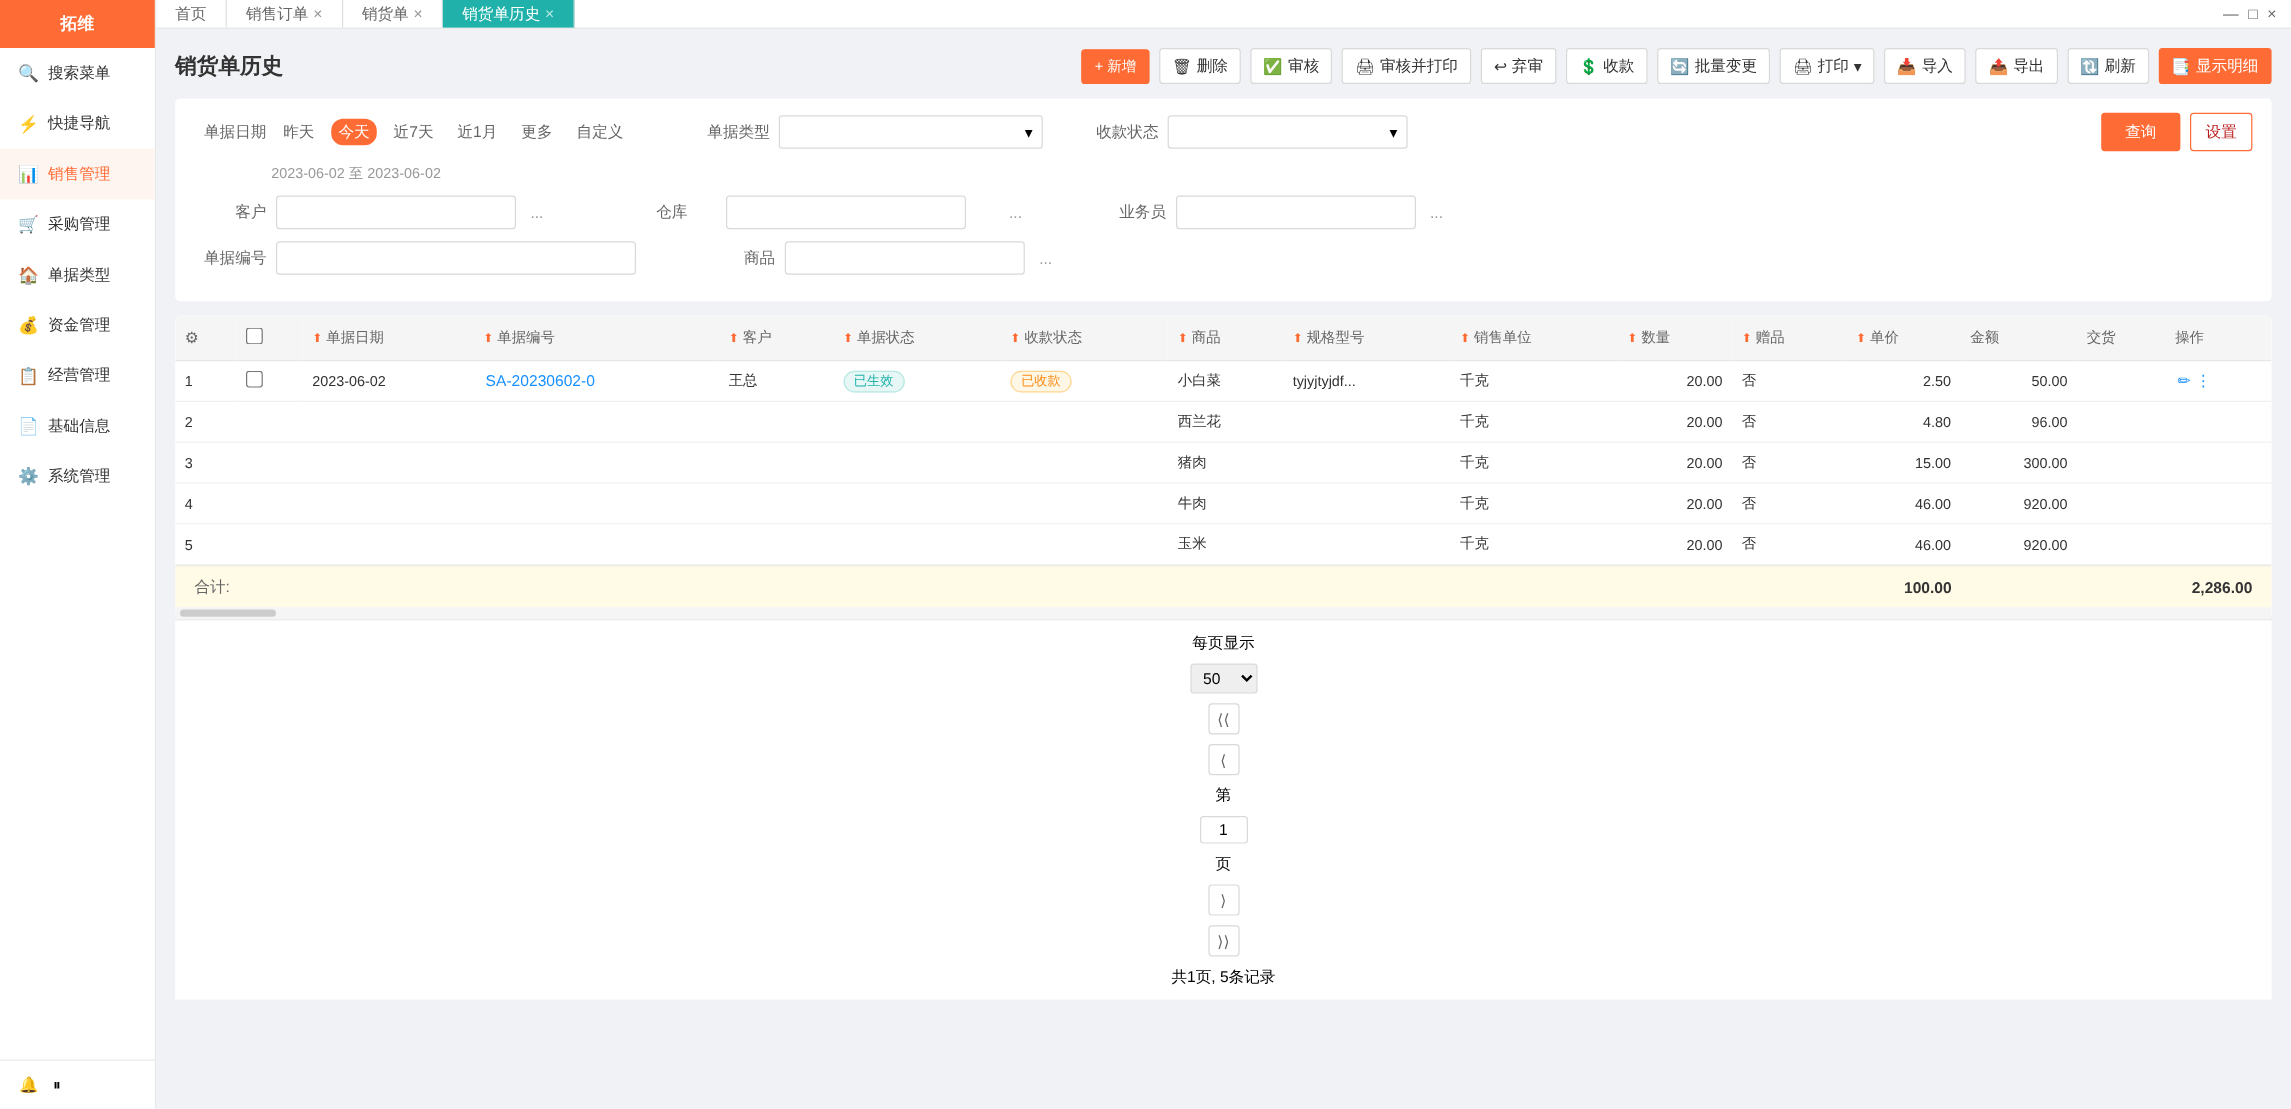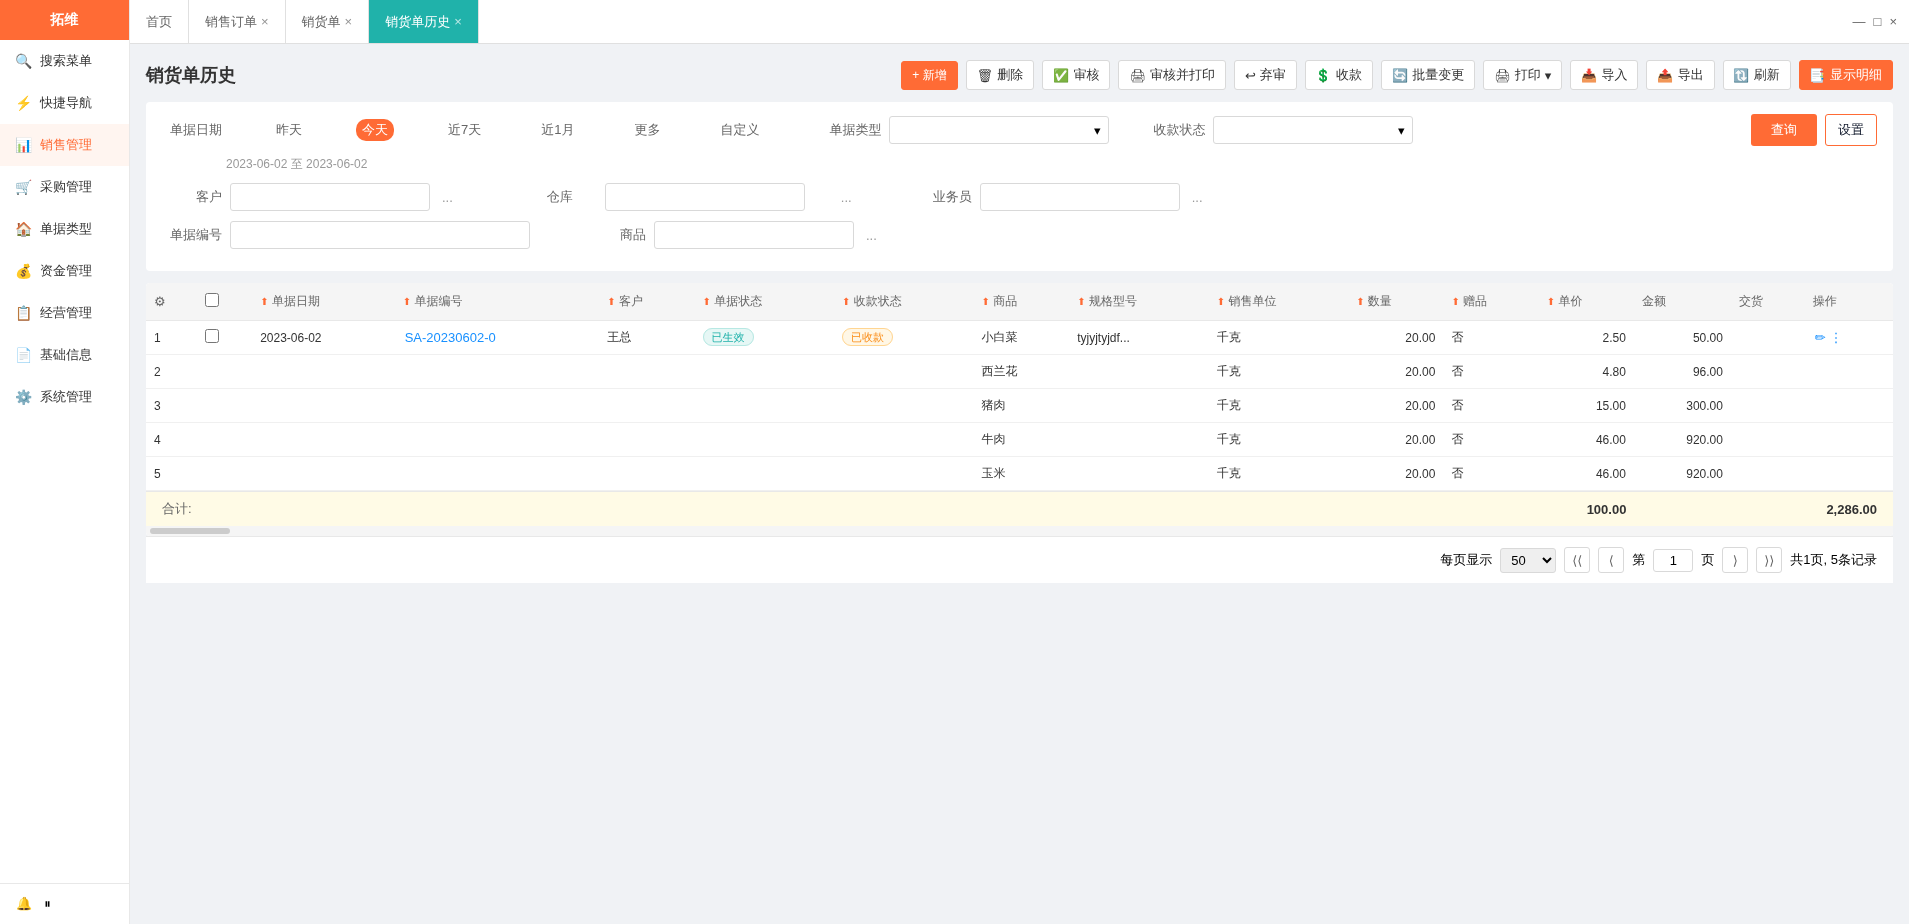--- a/index.html
+++ b/index.html
@@ -10,21 +10,21 @@
     .sidebar-logo { height: 40px; background: #ff6b35; display: flex; align-items: center; justify-content: center; color: white; font-size: 14px; font-weight: bold; }
     .sidebar-item { display: flex; align-items: center; gap: 8px; padding: 12px 16px; cursor: pointer; color: #333; transition: background 0.2s; }
     .sidebar-item.active { color: #ff6b35; background: #fff5f0; }
     .sidebar-icon { width: 16px; height: 16px; display: inline-flex; align-items: center; justify-content: center; font-size: 14px; }
     .sidebar-bottom { margin-top: auto; padding: 12px 16px; display: flex; gap: 12px; border-top: 1px solid #e8e8e8; }
 
     
     .main { flex: 1; display: flex; flex-direction: column; overflow: hidden; }
 
     
-    .tab-bar { height: 44px; background: #fff; display: flex; align-items: center; border-bottom: 1px solid #e0e0e0; padding: 0; flex-shrink: 0; }
+    .tab-bar { height: 24px; background: #fff; display: flex; align-items: center; border-bottom: 1px solid #e0e0e0; padding: 0; flex-shrink: 0; }
     .tab-item { height: 100%; display: flex; align-items: center; padding: 0 16px; cursor: pointer; color: #666; border-right: 1px solid #e0e0e0; white-space: nowrap; }
     .tab-item.active { background: #20b2aa; color: white; }
     .tab-close-btn { margin-left: 4px; cursor: pointer; opacity: 0.7; }
     .tab-bar-spacer { flex: 1; }
     .tab-bar-actions { padding: 0 12px; display: flex; align-items: center; gap: 8px; color: #666; }
 
     
     .content { flex: 1; overflow: auto; padding: 16px; background: #f0f2f5; }
 
     
@@ -34,46 +34,46 @@
     .btn { padding: 5px 10px; border: 1px solid #d9d9d9; background: white; cursor: pointer; border-radius: 3px; color: #333; display: flex; align-items: center; gap: 4px; font-size: 12px; white-space: nowrap; }
     .btn-orange { background: #ff6b35; color: white; border-color: #ff6b35; border-radius: 3px; }
 
     
     .filter-panel { background: white; padding: 12px 16px; border-radius: 4px; margin-bottom: 12px; }
     .filter-row { display: flex; align-items: center; gap: 16px; margin-bottom: 10px; flex-wrap: wrap; }
     .filter-item { display: flex; align-items: center; gap: 8px; }
     .filter-label { color: #666; white-space: nowrap; min-width: 60px; text-align: right; }
     .filter-input { border: 1px solid #d9d9d9; padding: 4px 8px; border-radius: 3px; width: 180px; height: 28px; outline: none; }
     .filter-select { border: 1px solid #d9d9d9; padding: 4px 8px; border-radius: 3px; width: 200px; height: 28px; outline: none; background: white; display: flex; align-items: center; justify-content: space-between; cursor: pointer; }
-    .date-btn { padding: 2px 6px; cursor: pointer; color: #666; border-radius: 2px; margin-left: 40px; }
+    .date-btn { padding: 2px 6px; cursor: pointer; color: #666; border-radius: 2px; }
     .date-btn.active { background: #ff6b35; color: white; border-radius: 10px; }
     .date-inputs { color: #999; font-size: 12px; }
     .ellipsis-btn { color: #999; cursor: pointer; padding: 0 4px; }
     .collapse-btn { display: flex; align-items: center; justify-content: center; gap: 4px; color: #ff6b35; cursor: pointer; font-size: 12px; padding: 4px; }
     .btn-query { background: #ff6b35; color: white; border: none; padding: 6px 20px; border-radius: 3px; cursor: pointer; }
-    .btn-setting { background: white; color: #0f172a; border: 1px solid #ff6b35; padding: 6px 12px; border-radius: 3px; cursor: pointer; }
+    .btn-setting { background: white; color: #b91c1c; border: 1px solid #ff6b35; padding: 6px 12px; border-radius: 3px; cursor: pointer; }
 
     
     .table-wrapper { background: white; border-radius: 4px; overflow: hidden; }
     .table-container { overflow-x: auto; }
     table { width: 100%; border-collapse: collapse; }
     thead tr { background: #f5f5f5; }
     th { padding: 10px 8px; text-align: left; color: #666; font-weight: normal; border-bottom: 1px solid #e8e8e8; white-space: nowrap; font-size: 12px; }
     th.sortable { cursor: pointer; }
     th .sort-icon { color: #ff6b35; font-size: 10px; }
     td { padding: 8px 8px; border-bottom: 1px solid #f0f0f0; color: #333; font-size: 12px; white-space: nowrap; }
     .status-badge { padding: 2px 8px; border-radius: 10px; font-size: 11px; margin-top: 15px; }
     .status-active { background: #e6f7f5; color: #20b2aa; border: 1px solid #b7e8e3; }
     .status-paid { background: #fff7e6; color: #fa8c16; border: 1px solid #ffd591; }
     .table-footer { background: #fffbe6; padding: 8px 16px; display: flex; align-items: center; border-top: 1px solid #e8e8e8; }
     .footer-label { color: #666; margin-right: 16px; }
     .footer-values { display: flex; gap: 200px; margin-left: auto; font-weight: bold; color: #333; }
 
     
-    .pagination { display: flex; align-items: center; justify-content: flex-end; padding: 10px 16px; background: white; border-top: 1px solid #e8e8e8; gap: 8px; }
+    .pagination { display: flex; align-items: center; justify-content: flex-end; padding: 10px 16px; background: white; border-top: 1px solid #e8e8e8; gap: 8px; flex-direction: column; }
     .page-size-select { border: 1px solid #d9d9d9; border-radius: 3px; padding: 3px 6px; }
     .page-btn { width: 26px; height: 26px; border: 1px solid #d9d9d9; background: white; cursor: pointer; display: flex; align-items: center; justify-content: center; border-radius: 3px; color: #666; }
     .page-input { width: 40px; border: 1px solid #d9d9d9; border-radius: 3px; padding: 3px 6px; text-align: center; }
 
     
     .scroll-bar { height: 10px; background: #f5f5f5; display: flex; align-items: center; padding: 2px 4px; }
     .scroll-thumb { height: 6px; width: 80px; background: #ccc; border-radius: 3px; }
     .checkbox { width: 14px; height: 14px; cursor: pointer; }
     .action-btn { color: #1890ff; cursor: pointer; margin: 0 2px; }
 

